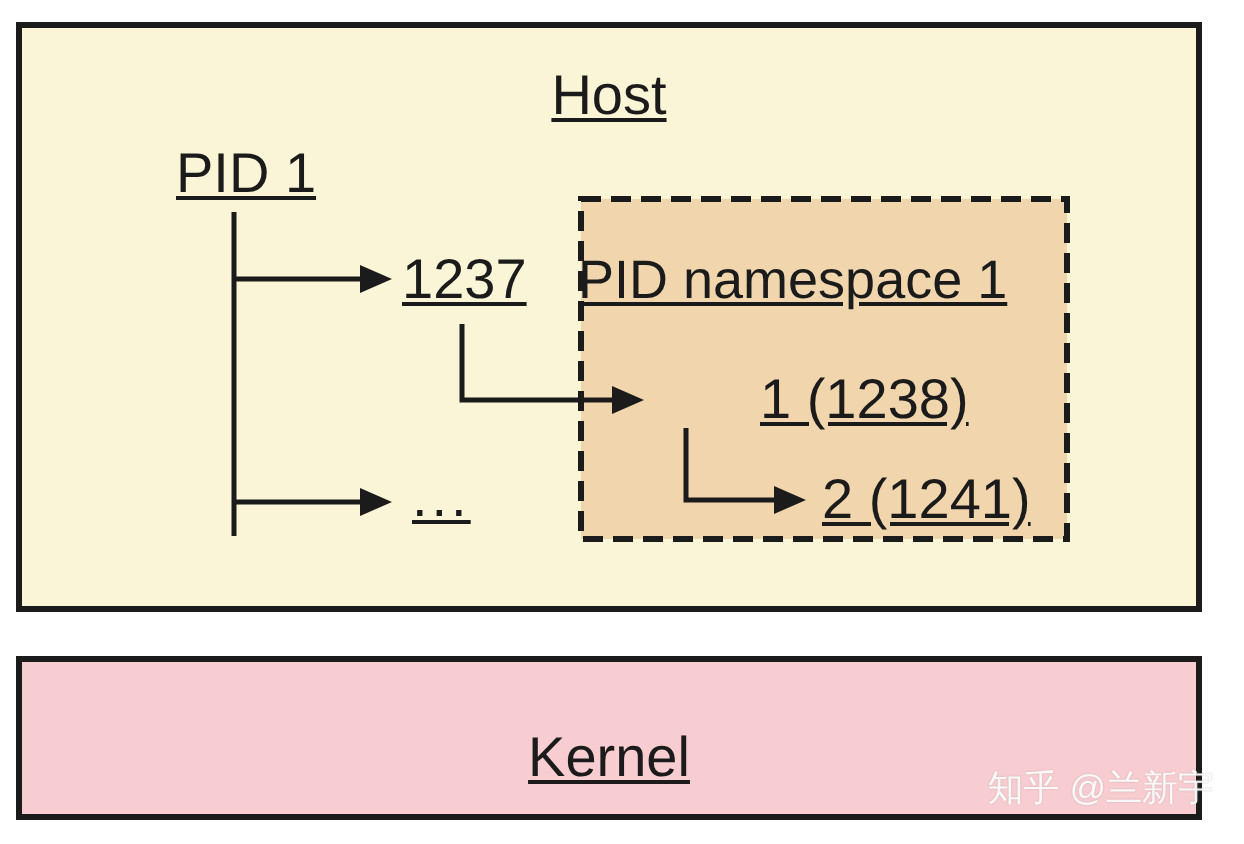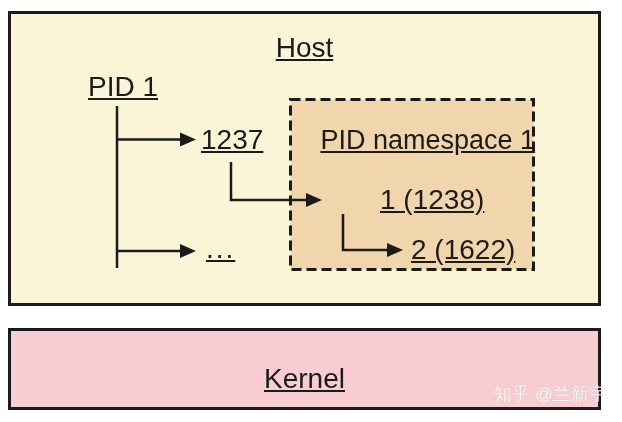--- a/index.html
+++ b/index.html
@@ -13,21 +13,21 @@
   .host-rect{fill:var(--host-bg);stroke:var(--line);stroke-width:3;}
   .kernel-rect{fill:var(--kernel-bg);stroke:var(--line);stroke-width:3;}
   .ns-rect{fill:var(--namespace-bg);stroke:var(--line);stroke-width:3;stroke-dasharray:10 5;}
   .tree-line{stroke:var(--line);stroke-width:2.5;fill:none;}
   .arrowhead{fill:var(--line);stroke:none;}
   .lbl{position:absolute;color:var(--line);font-size:28px;line-height:1;white-space:nowrap;text-decoration:underline;}
   .lbl-host{left:8px;top:34px;width:593px;text-align:center;}
   .lbl-pid1{left:72px;top:73px;margin-left:16px;}
   .lbl-1237{left:201px;top:126px;text-align:center;}
   .lbl-ellipsis{left:206px;top:235px;letter-spacing:2px;}
-  .lbl-ns-title{left:289px;top:127px;width:246px;text-align:right;font-size:27px;}
+  .lbl-ns-title{left:289px;top:127px;width:246px;text-align:left;font-size:27px;}
   .lbl-proc1{left:334px;top:186px;margin-left:46px;}
   .lbl-proc2{left:411px;top:236px;}
   .lbl-kernel{left:8px;top:328px;width:593px;height:102px;display:flex;align-items:center;justify-content:center;}
   .watermark{position:absolute;right:15px;top:385px;font-size:18px;line-height:1;
              color:var(--watermark);text-shadow:0 0 1px rgba(160,150,150,0.55);white-space:nowrap;}
 </style>
 </head>
 <body>
 
 <div class="stage">
@@ -60,20 +60,20 @@
   <div class="lbl lbl-pid1">PID 1</div>
 
   <div class="lbl lbl-1237">1237</div>
 
   <div class="lbl lbl-ellipsis">...</div>
 
   <div class="lbl lbl-ns-title">PID namespace 1</div>
 
   <div class="lbl lbl-proc1">1 (1238)</div>
 
-  <div class="lbl lbl-proc2">2 (1622)</div>
+  <div class="lbl lbl-proc2">2 (1241)</div>
 
   <div class="lbl lbl-kernel">
     <span>Kernel</span>
   </div>
 
   <div class="watermark">知乎 @兰新宇</div>
 </div>
 
 </body></html>

